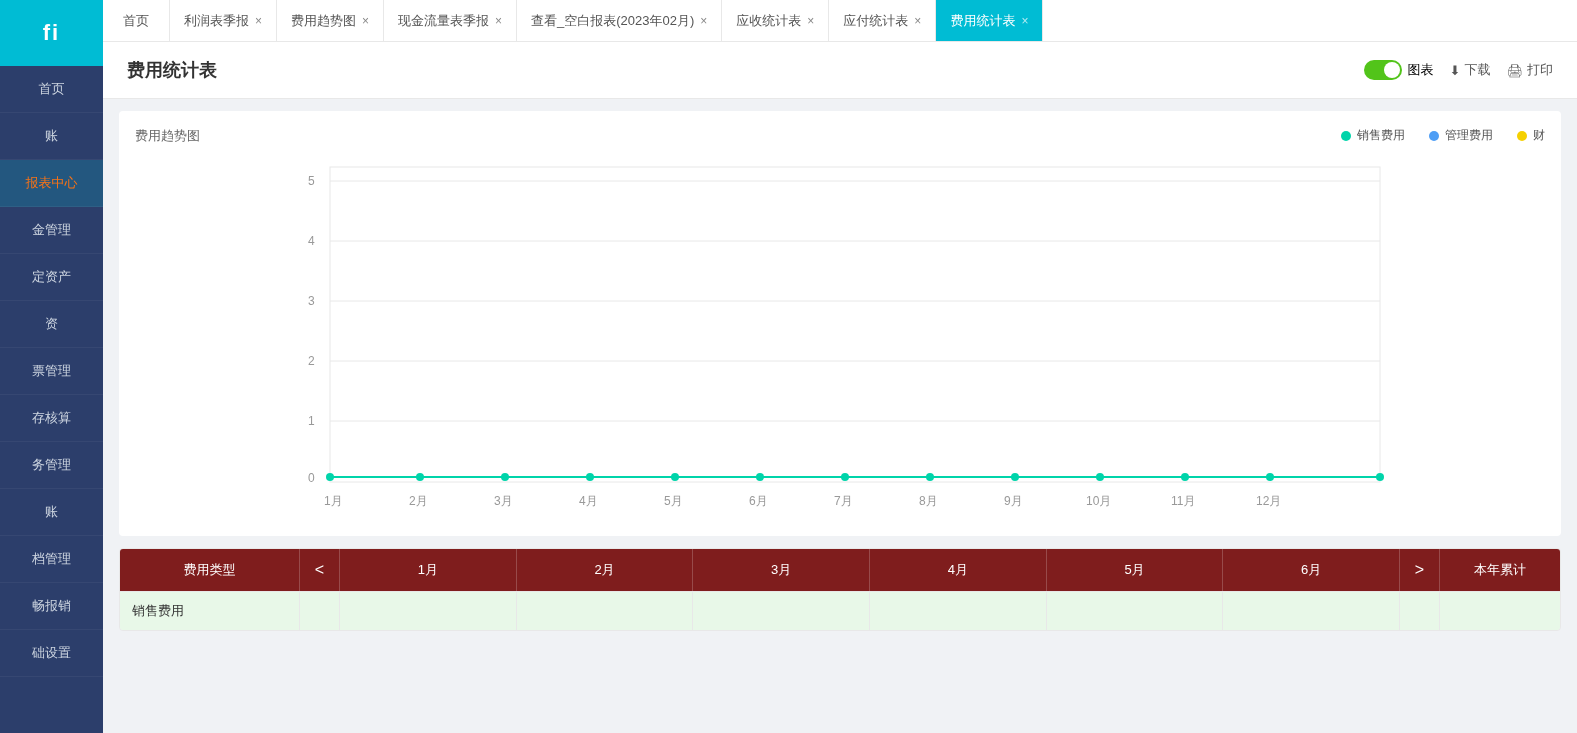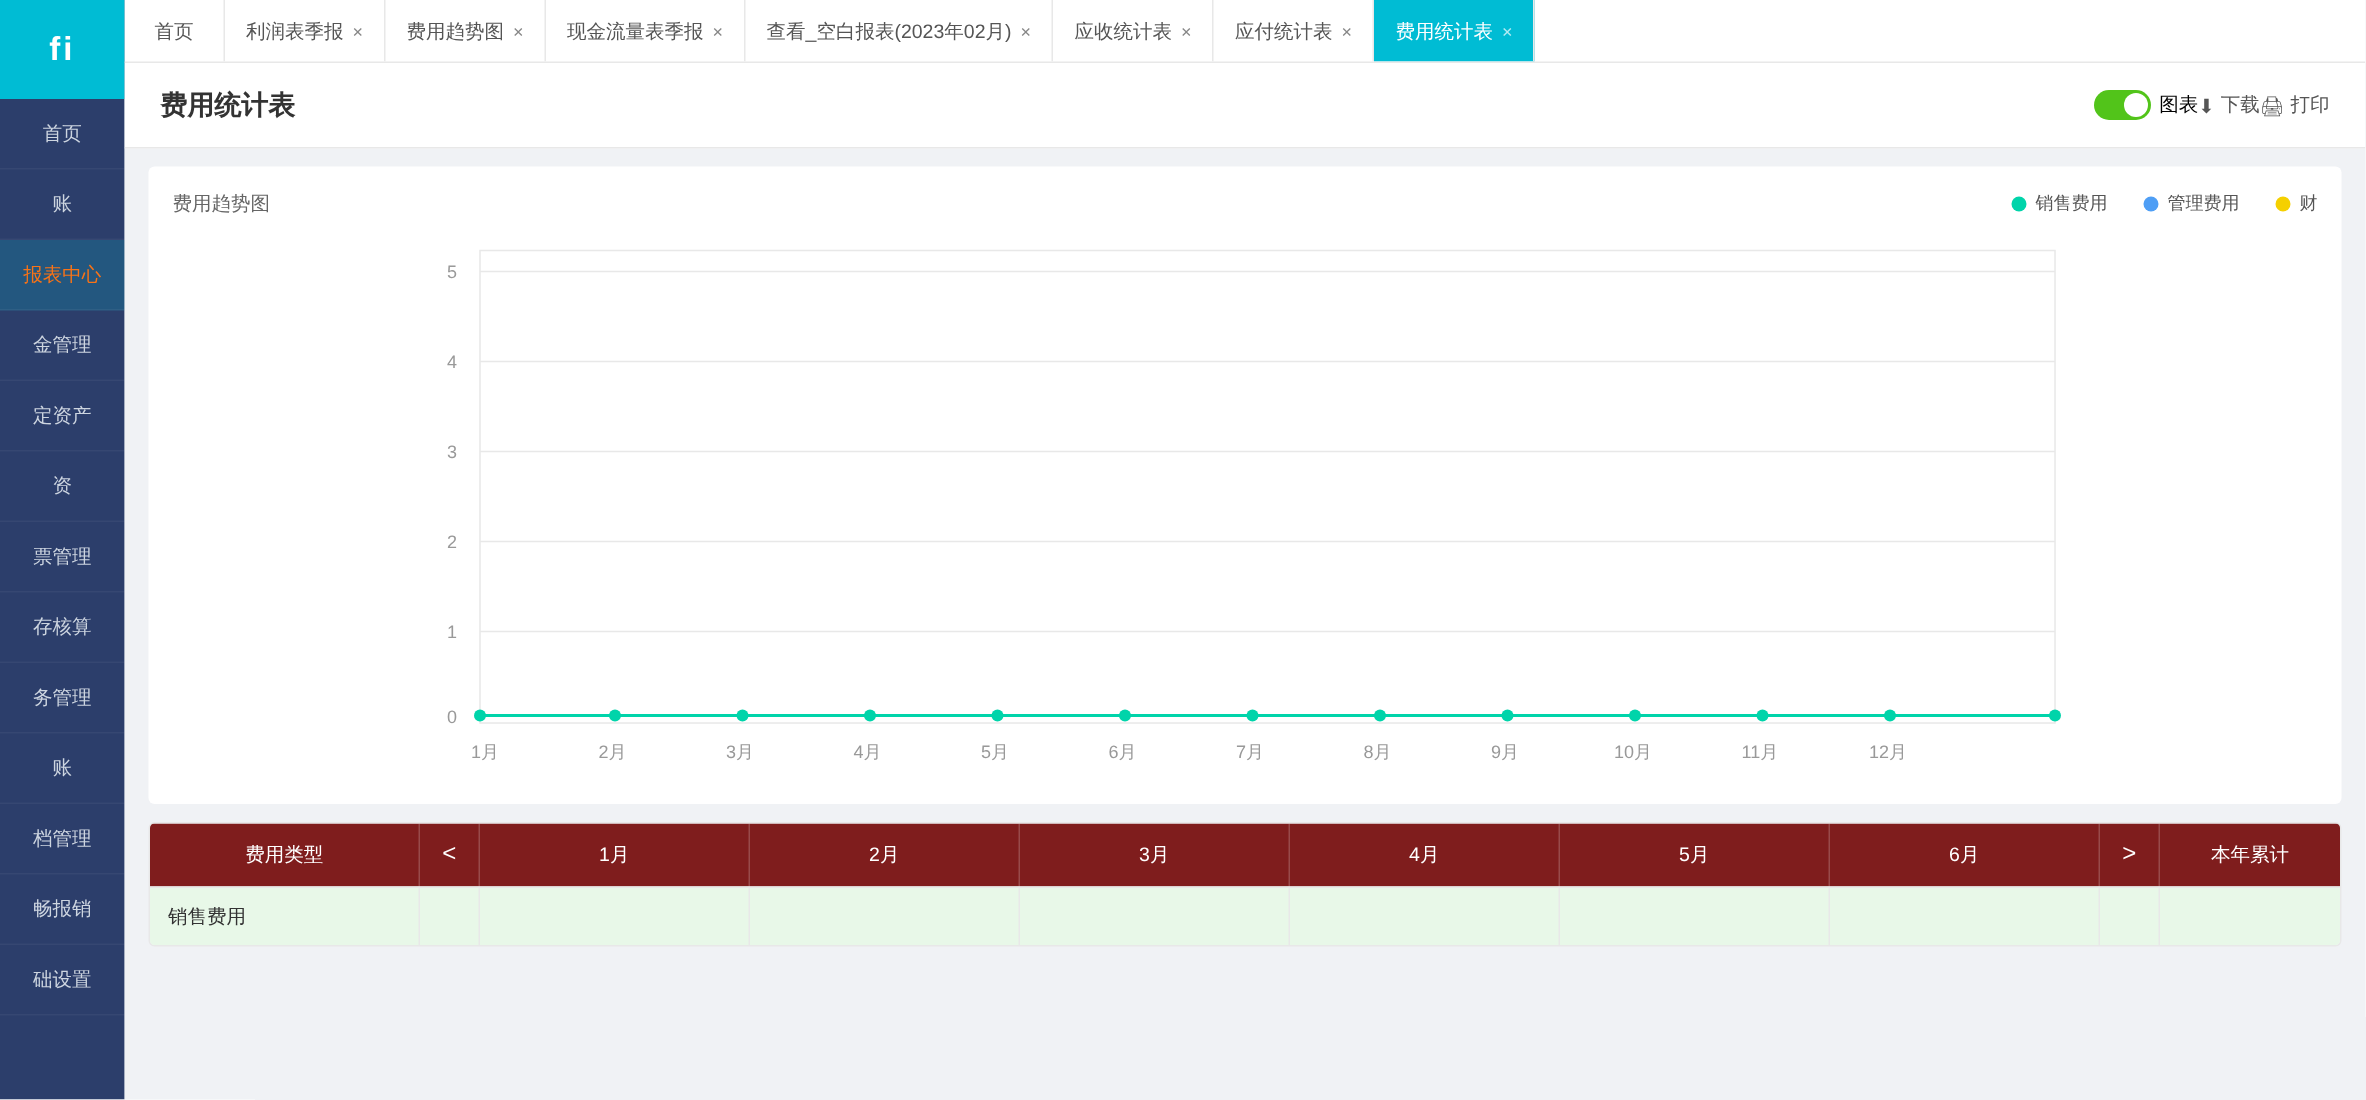--- a/index.html
+++ b/index.html
@@ -1,20 +1,20 @@
 <!DOCTYPE html>
 <html><head>
   <meta charset="utf-8">
   <style>
     * { box-sizing: border-box; margin: 0; padding: 0; }
     body { font-family: 'Microsoft YaHei', Arial, sans-serif; font-size: 13px; display: flex; height: 733px; overflow: hidden; background: #f0f2f5; }
 
     
     .sidebar {
-      width: 83px;
+      width: 103px;
       background: #2c3e6b;
       display: flex;
       flex-direction: column;
       height: 100%;
       flex-shrink: 0;
     }
     .sidebar-logo {
       background: #00bcd4;
       height: 66px;
       display: flex;
@@ -99,20 +99,21 @@
       border-bottom: 1px solid #e8e8e8;
     }
     .page-title {
       font-size: 18px;
       font-weight: bold;
       color: #333;
     }
     .header-actions {
       display: flex;
       align-items: center;
+      gap: 16px;
     }
     .toggle-group {
       display: flex;
       align-items: center;
       gap: 6px;
     }
     .toggle-switch {
       width: 38px;
       height: 20px;
       background: #52c41a;

